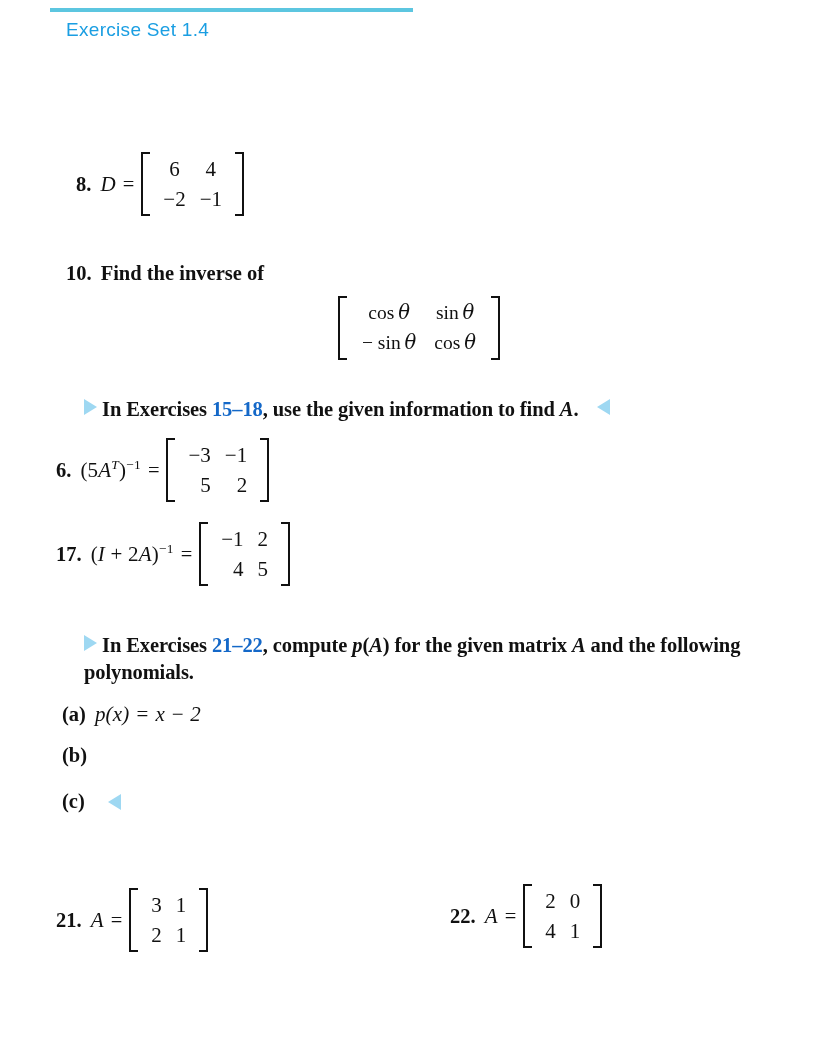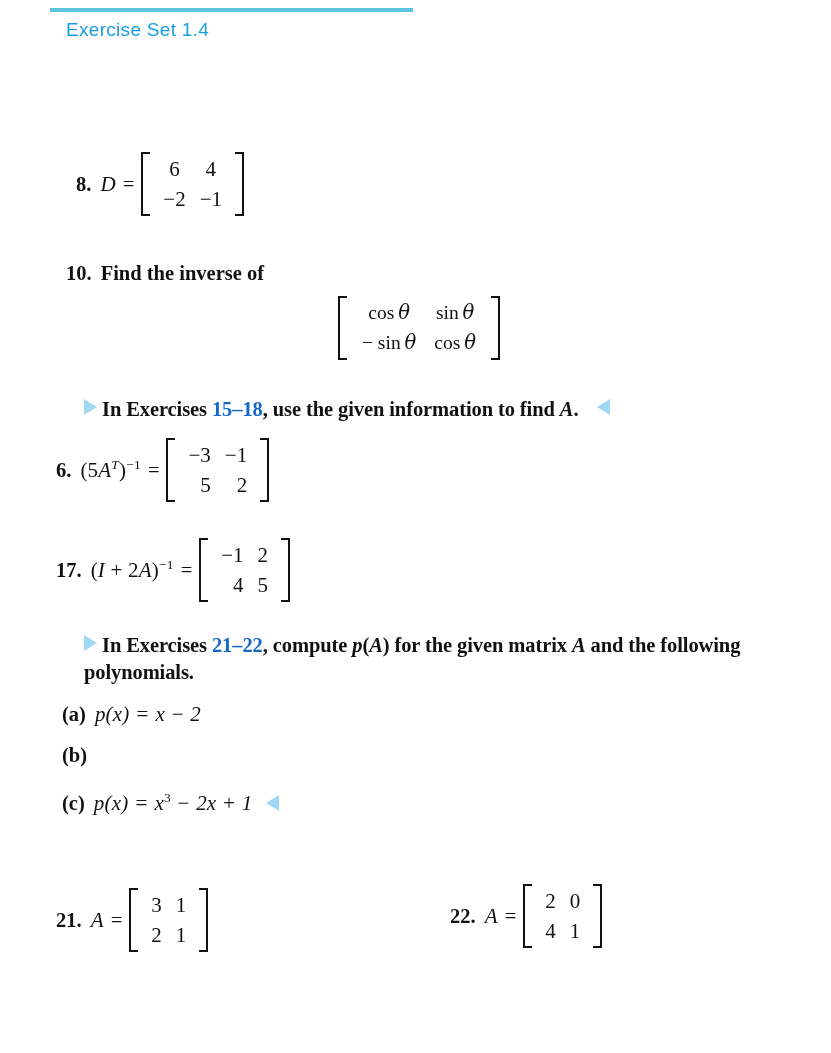--- a/index.html
+++ b/index.html
@@ -161,21 +161,21 @@
     font-family: "DejaVu Serif", serif;
   }
 
   
   #intro-1 { left: 66px; top: 64px; width: 720px; }
   #prob-8 { left: 76px; top: 152px; }
   #prob-10-text { left: 66px; top: 262px; }
   #prob-10-matrix { left: 338px; top: 296px; }
   #intro-2 { left: 84px; top: 396px; width: 700px; }
   #prob-16 { left: 56px; top: 438px; }
-  #prob-17 { left: 56px; top: 538px; }
+  #prob-17 { left: 56px; top: 522px; }
   #intro-3 { left: 84px; top: 632px; width: 730px; }
   #poly-a { left: 62px; top: 702px; }
   #poly-b { left: 62px; top: 744px; }
   #poly-c { left: 62px; top: 790px; }
   #prob-21 { left: 56px; top: 888px; }
   #prob-22 { left: 450px; top: 884px; justify-content: center; }
 
   .tri-inline-gap { margin-left: 14px; }
 </style>
 </head>
@@ -267,21 +267,20 @@
     <span class="plain-text" style="margin-right:9px;">(a)</span>
     <span class="expr"><span>p</span><span>(x)</span><span class="eq">=</span><span>x − 2</span></span>
   </div>
 
   <div class="problem" id="poly-b">
     <span class="plain-text" style="margin-right:9px;">(b)</span>
   </div>
 
   <div class="problem" id="poly-c">
     <span class="plain-text" style="margin-right:9px;">(c)</span>
-    <span class="expr"><span>p</span><span>(x)</span><span class="eq">=</span><span>x</span><sup class="expn">3</sup><span> − 2x + 1</span></span>
     <span class="tri tri-left tri-inline-gap"></span>
   </div>
 
   <div class="problem" id="prob-21">
     <span class="pnum">21.</span>
     <span class="expr">A</span>
     <span class="eq">=</span>
     <span class="matrix">
       <span class="brk brk-l"></span>
       <span class="mgrid" style="grid-template-columns:auto auto;">

